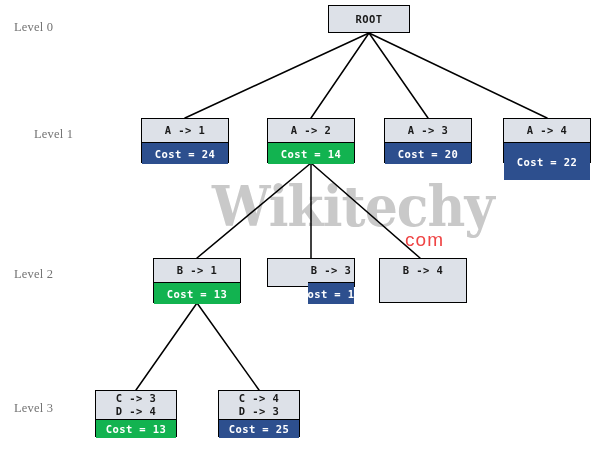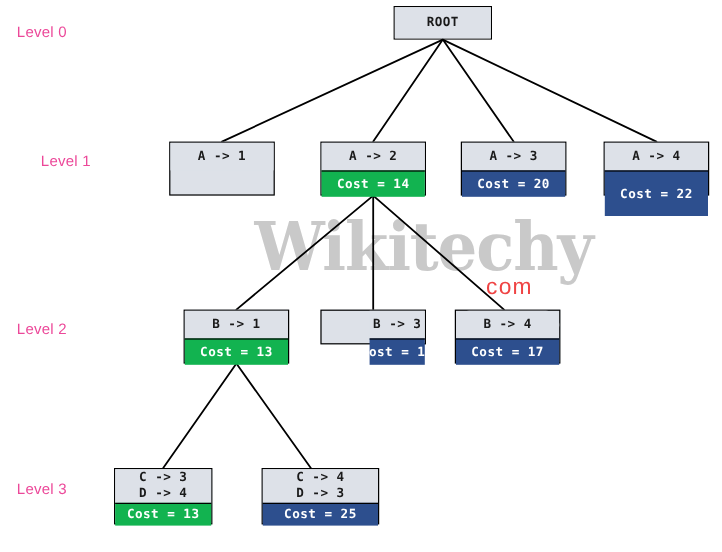--- a/index.html
+++ b/index.html
@@ -59,23 +59,23 @@
     position: absolute;
     left: 0;
     top: 0;
     width: 602px;
     height: 460px;
   }
 
   
   .level-label {
     position: absolute;
-    font-family: Liberation Sans, sans-serif;
+    font-family: Liberation Serif, serif;
     font-size: 12.5px;
-    color: #ec4899;
+    color: #737373;
     white-space: nowrap;
     letter-spacing: 0.2px;
   }
 
   
   .node {
     position: absolute;
     border: 1.6px solid #000000;
     box-sizing: border-box;
     background: #dde1e8;
@@ -152,20 +152,21 @@
   <div class="node root" style="left:328px; top:5px; width:82px; height:28px;">
     <div class="node-head">
       <div class="line">ROOT</div>
     </div>
   </div>
 
   <div class="node" style="left:141px; top:118px; width:88px; height:45px;">
     <div class="node-head" style="height:23px;">
       <div class="line">A -&gt; 1</div>
     </div>
+    <div class="node-cost cost-blue" style="height:22px;">Cost = 24</div>
   </div>
 
   <div class="node" style="left:267px; top:118px; width:88px; height:45px;">
     <div class="node-head" style="height:23px;">
       <div class="line">A -&gt; 2</div>
     </div>
     <div class="node-cost cost-green" style="height:22px;">Cost = 14</div>
   </div>
 
   <div class="node" style="left:384px; top:118px; width:88px; height:45px;">
@@ -193,32 +194,31 @@
     <div class="node-head" style="height:23px;">
       <div class="line">B -&gt; 3</div>
     </div>
     <div class="node-cost cost-blue" style="height:22px;">Cost = 14</div>
   </div>
 
   <div class="node" style="left:379px; top:258px; width:88px; height:45px;">
     <div class="node-head" style="height:23px;border-radius:11px;">
       <div class="line">B -&gt; 4</div>
     </div>
-    <div class="node-cost cost-blue" style="height:22px;">Cost = 17</div>
   </div>
 
   <div class="node" style="left:95px; top:390px; width:82px; height:47px;">
     <div class="node-head" style="height:28px;">
       <div class="line">C -&gt; 3</div>
       <div class="line">D -&gt; 4</div>
     </div>
     <div class="node-cost cost-green" style="height:19px;">Cost = 13</div>
   </div>
 
-  <div class="node" style="left:218px; top:390px; width:98px; height:47px;">
+  <div class="node" style="left:218px; top:390px; width:82px; height:47px;">
     <div class="node-head" style="height:28px;">
       <div class="line">C -&gt; 4</div>
       <div class="line">D -&gt; 3</div>
     </div>
     <div class="node-cost cost-blue" style="height:19px;">Cost = 25</div>
   </div>
 
 </div>
 
 </body></html>

